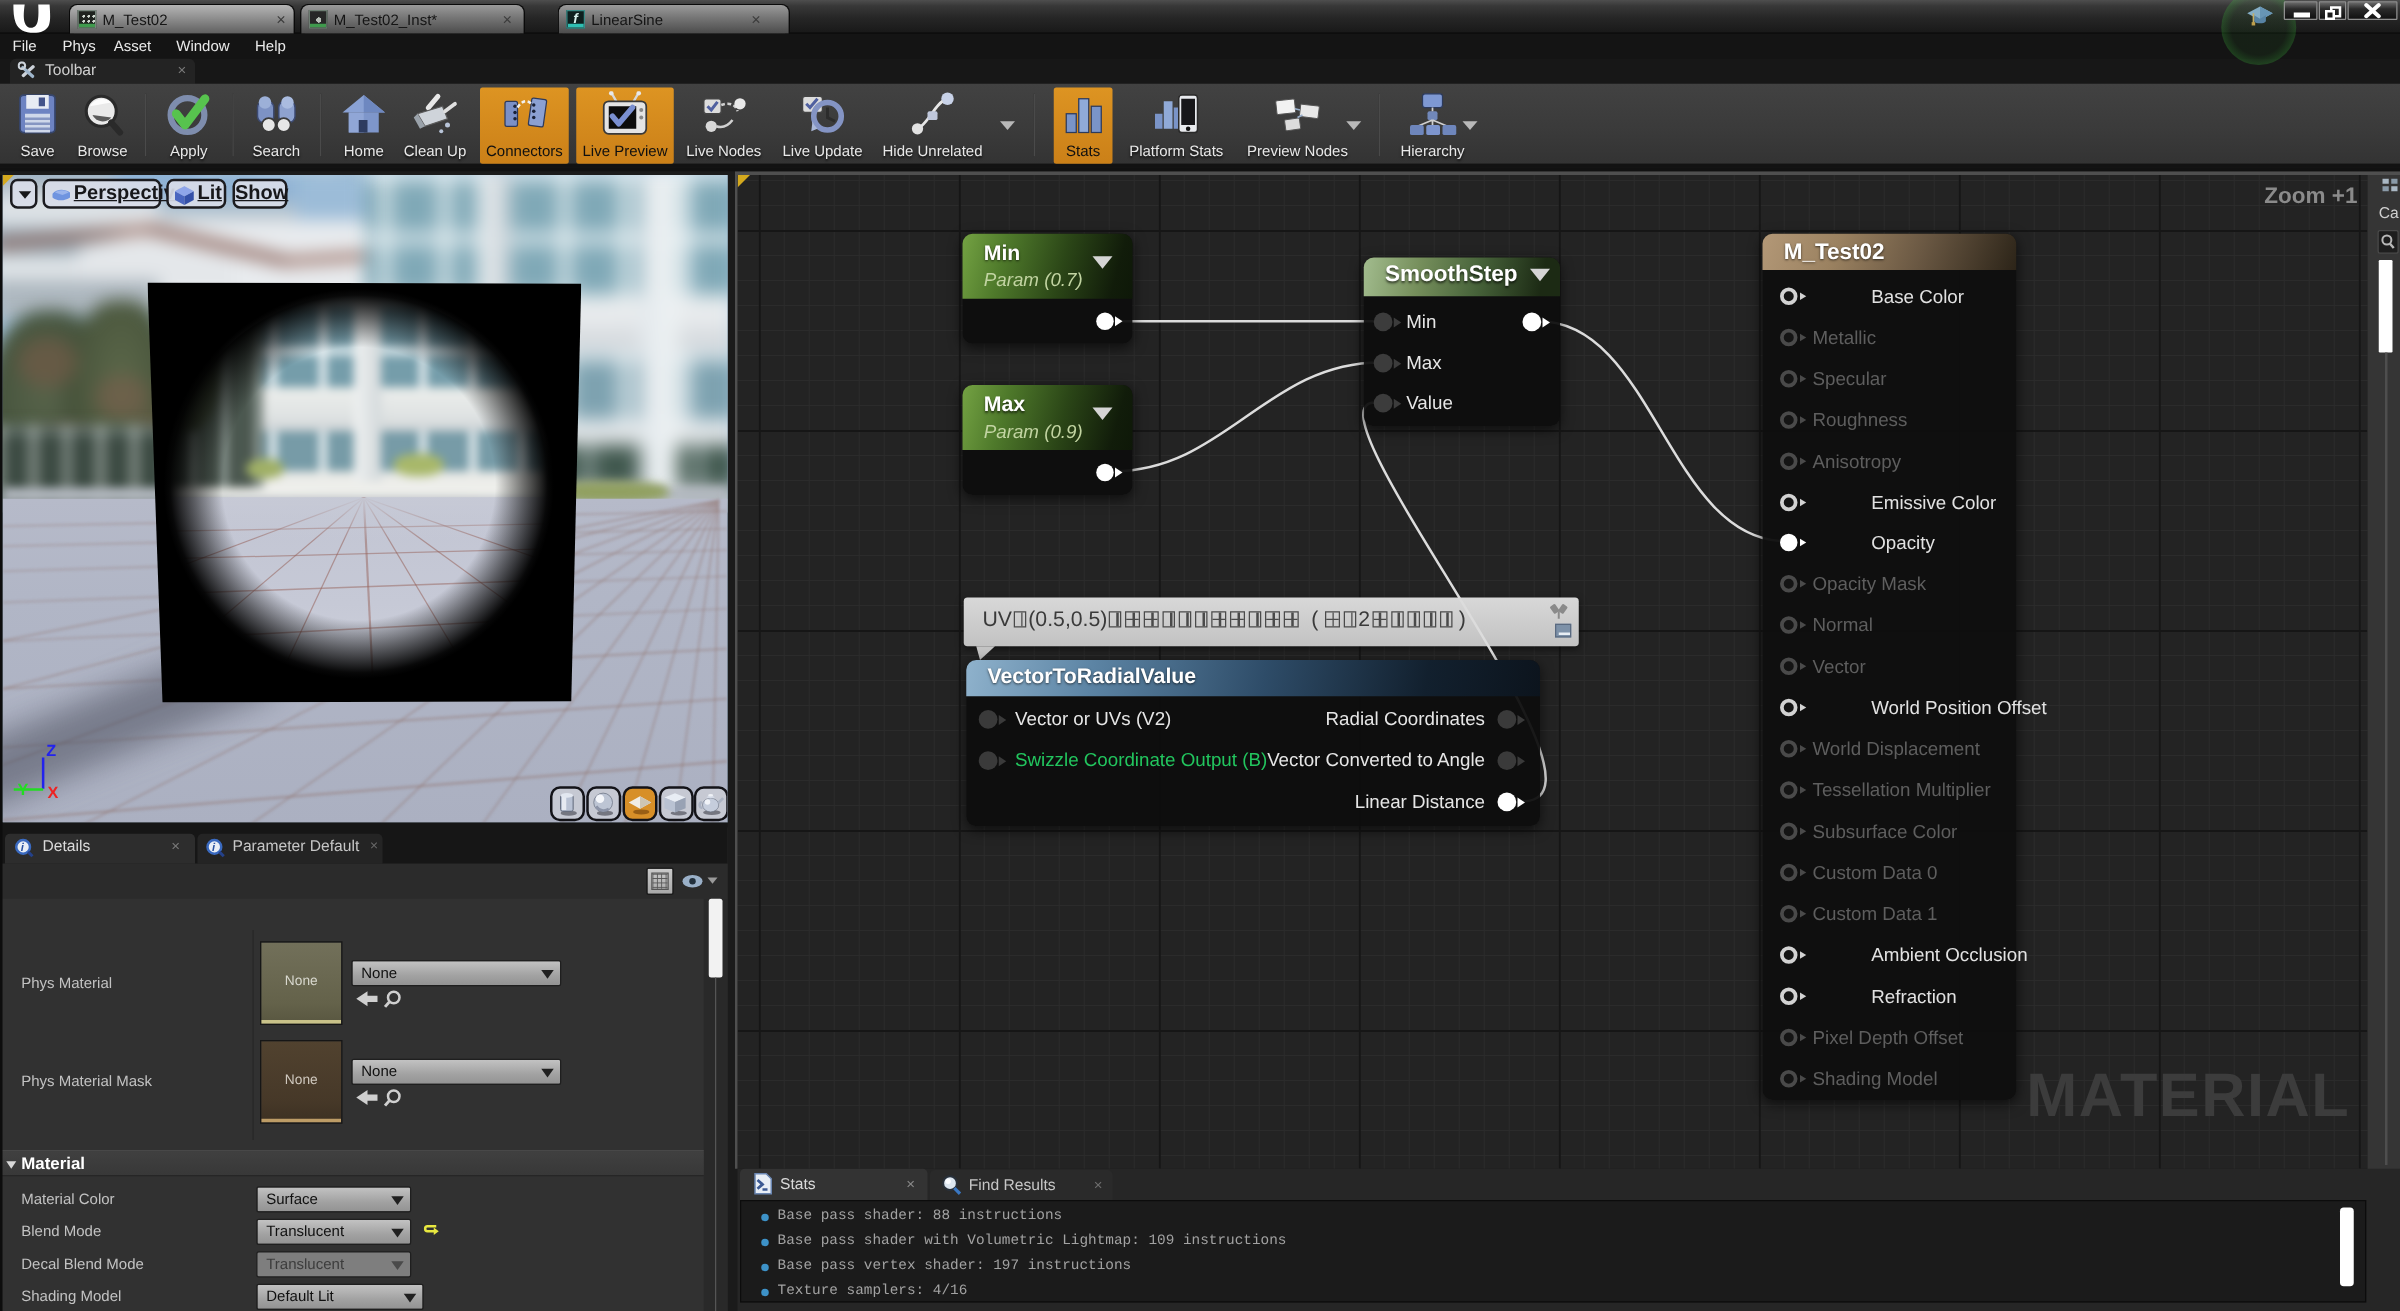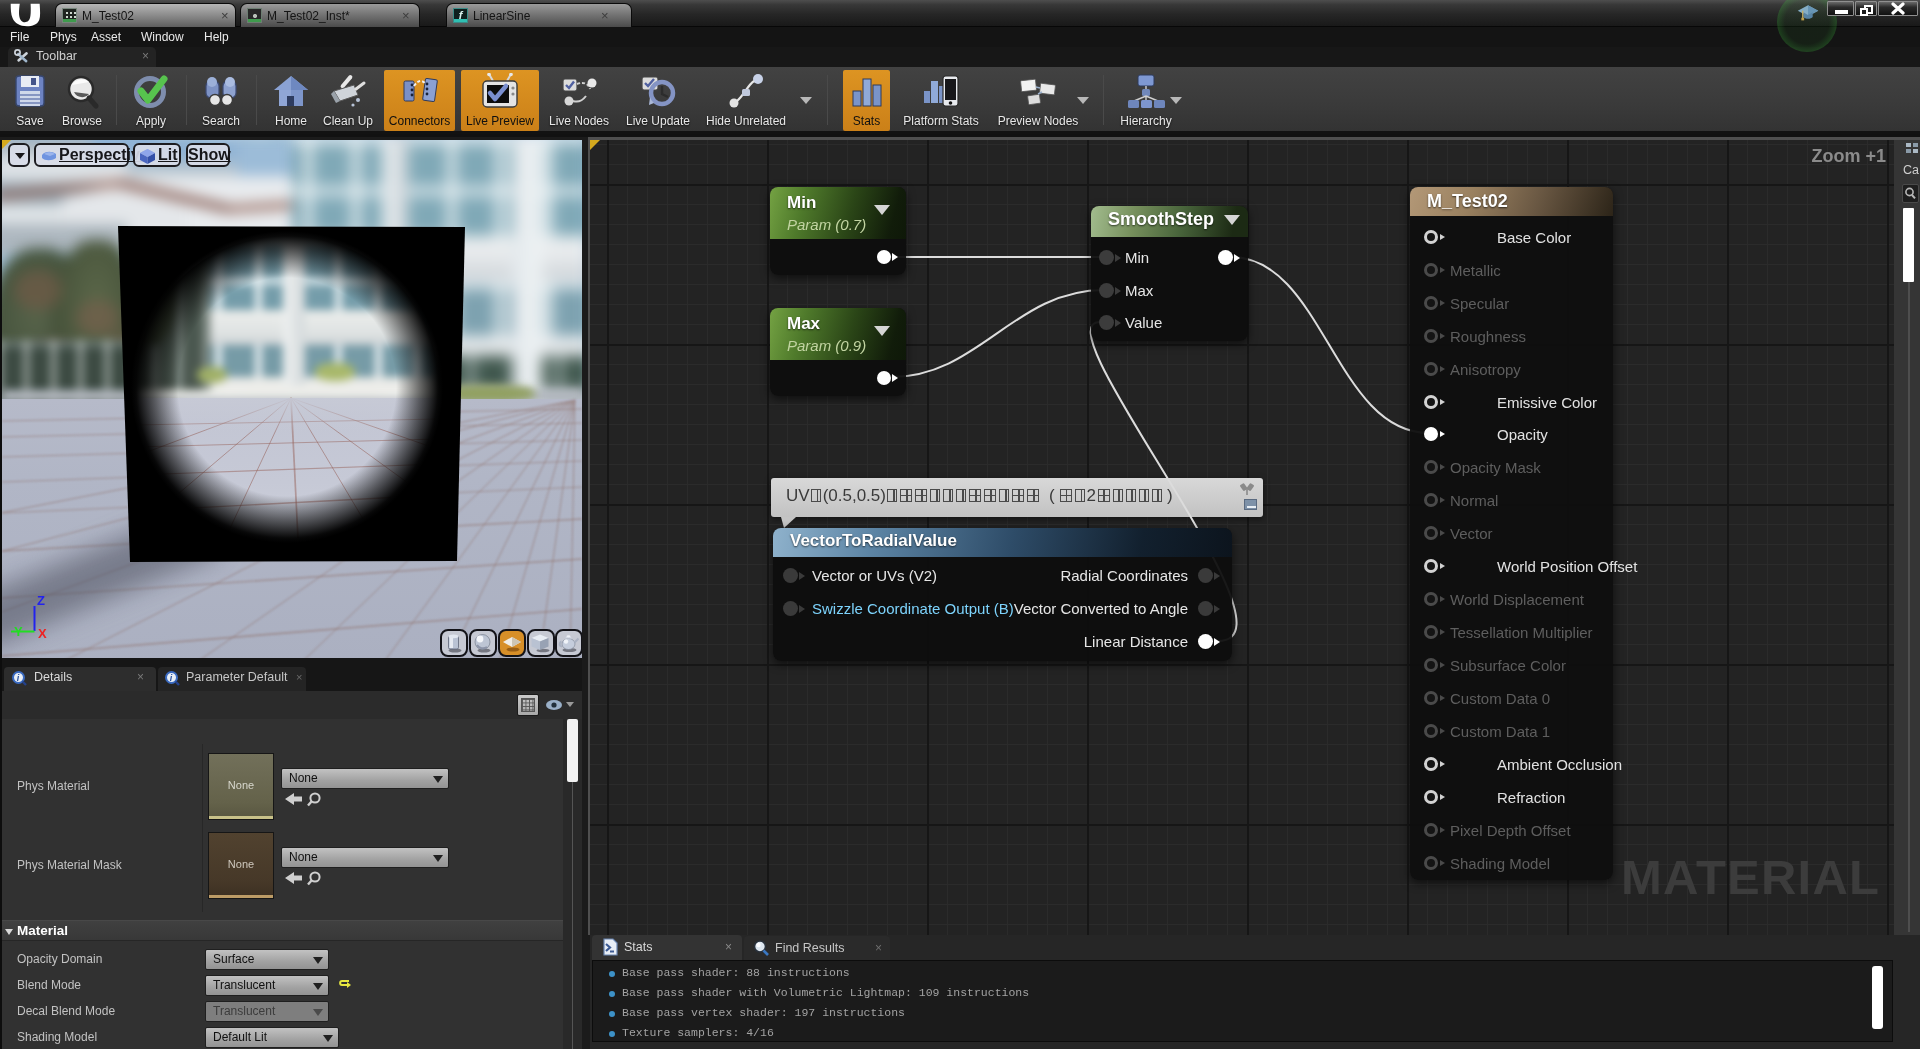--- a/index.html
+++ b/index.html
@@ -612,21 +612,21 @@
       <circle cx="32" cy="8" r="4.6" fill="none" stroke="#cfcfcf" stroke-width="2"></circle>
       <line x1="28.5" y1="11.5" x2="25" y2="15.5" stroke="#cfcfcf" stroke-width="2.4"></line>
     </svg>
 
     <div class="dcat" style="top:258px">
       <svg class="abs" style="left:4px;top:6px" width="10" height="10" viewBox="0 0 10 10">
           <polygon points="1,2 9,2 5,8" fill="#d8d8d8"></polygon>
         </svg>
       <span class="abs" style="left:17px;top:2px">Material</span>
     </div>
-    <div class="dlabel" style="top:290px">Opacity Domain</div>
+    <div class="dlabel" style="top:290px">Material Color</div>
     <div class="dropdown" style="left:205px;top:287px;width:124px">Surface<div class="da"></div></div>
     <div class="dlabel" style="top:316px">Blend Mode</div>
     <div class="dropdown" style="left:205px;top:313px;width:124px">Translucent<div class="da"></div></div>
     <svg class="abs" style="left:337px;top:316px" width="16" height="16" viewBox="0 0 16 16">
       <path d="M12 3 L5 3 C2.5 3 2.5 7 5 7 L11 7" fill="none" stroke="#e8e840" stroke-width="2"></path>
       <polygon points="11,4 15,7 11,10" fill="#e8e840" transform="translate(-1,0)"></polygon>
     </svg>
     <div class="dlabel" style="top:342px">Decal Blend Mode</div>
     <div class="dropdown" style="left:205px;top:339px;width:124px;background:#7e7e7e;color:#3c3c3c">Translucent
       <div class="da" style="border-top-color:#4a4a4a"></div></div>
@@ -799,21 +799,21 @@
     </div>
 
     <div class="node" style="left:183px;top:388px;width:459px;height:133px">
       <div class="nhead" style="height:29px;background:linear-gradient(100deg,#8fb2cc 0%,#5c84a4 22%,#2e4c68 52%,#12202e 80%,#0c141d 100%)"></div>
       <div class="ntitle" style="top:3px">VectorToRadialValue</div>
       <div class="pin" style="left:10px;top:40px;width:15px;height:15px;background:#3a3a3a"></div>
       <div class="abs" style="left:26px;top:44px;width:0;height:0;border-top:4px solid transparent;border-bottom:4px solid transparent;border-left:6px solid #3a3a3a"></div>
       <div class="pinlab" style="left:39px;top:39px;color:#e6e6e6">Vector or UVs (V2)</div>
       <div class="pin" style="left:10px;top:73px;width:15px;height:15px;background:#3a3a3a"></div>
       <div class="abs" style="left:26px;top:77px;width:0;height:0;border-top:4px solid transparent;border-bottom:4px solid transparent;border-left:6px solid #3a3a3a"></div>
-      <div class="pinlab" style="left:39px;top:72px;color:#7dd3fc">Swizzle Coordinate Output (B)</div>
+      <div class="pinlab" style="left:39px;top:72px;color:#22c55e">Swizzle Coordinate Output (B)</div>
       <div class="pinlab" style="right:44px;top:39px;color:#e6e6e6">Radial Coordinates</div>
       <div class="pin" style="left:425px;top:40px;width:15px;height:15px;background:#3a3a3a"></div>
       <div class="abs" style="left:441px;top:44px;width:0;height:0;border-top:4px solid transparent;border-bottom:4px solid transparent;border-left:6px solid #3a3a3a"></div>
       <div class="pinlab" style="right:44px;top:72px;color:#e6e6e6">Vector Converted to Angle</div>
       <div class="pin" style="left:425px;top:73px;width:15px;height:15px;background:#3a3a3a"></div>
       <div class="abs" style="left:441px;top:77px;width:0;height:0;border-top:4px solid transparent;border-bottom:4px solid transparent;border-left:6px solid #3a3a3a"></div>
       <div class="pinlab" style="right:44px;top:105px;color:#e6e6e6">Linear Distance</div>
       <div class="pin" style="left:425px;top:106px;width:15px;height:15px;background:#fff"></div>
       <div class="abs" style="left:441px;top:110px;width:0;height:0;border-top:4px solid transparent;border-bottom:4px solid transparent;border-left:6px solid #fff"></div>
     </div>

